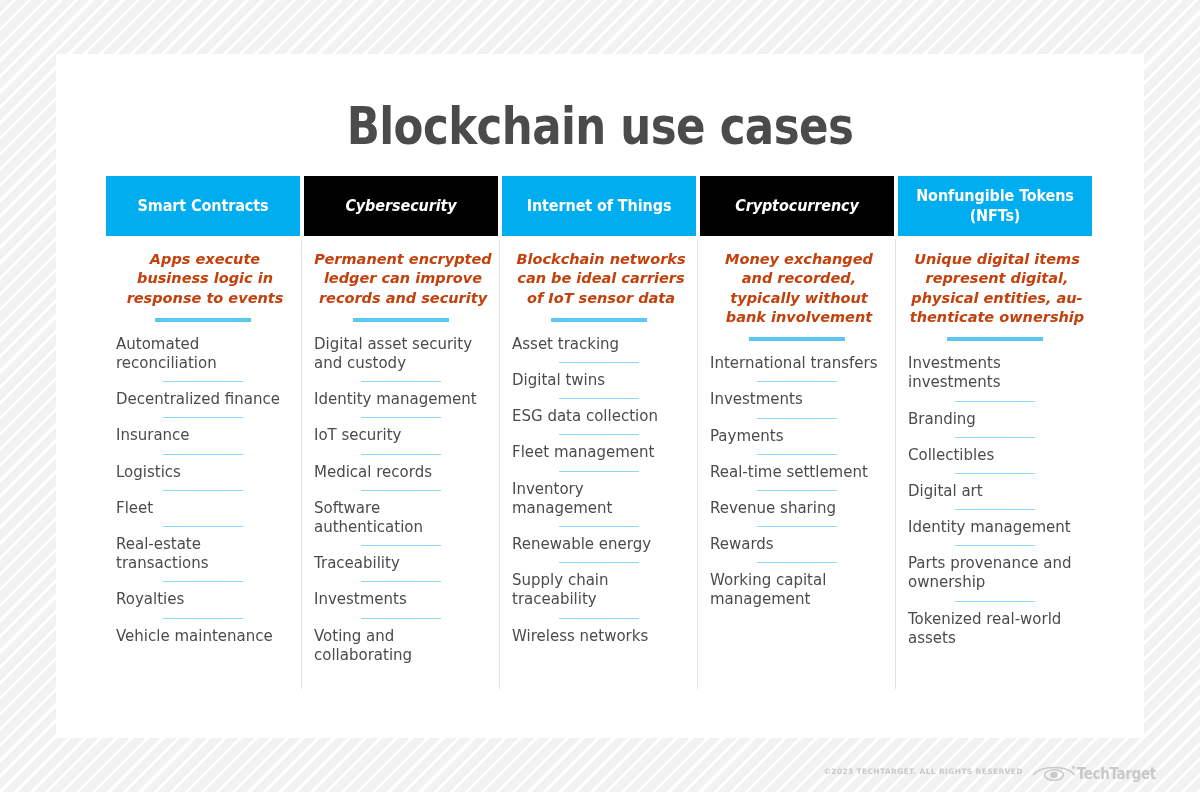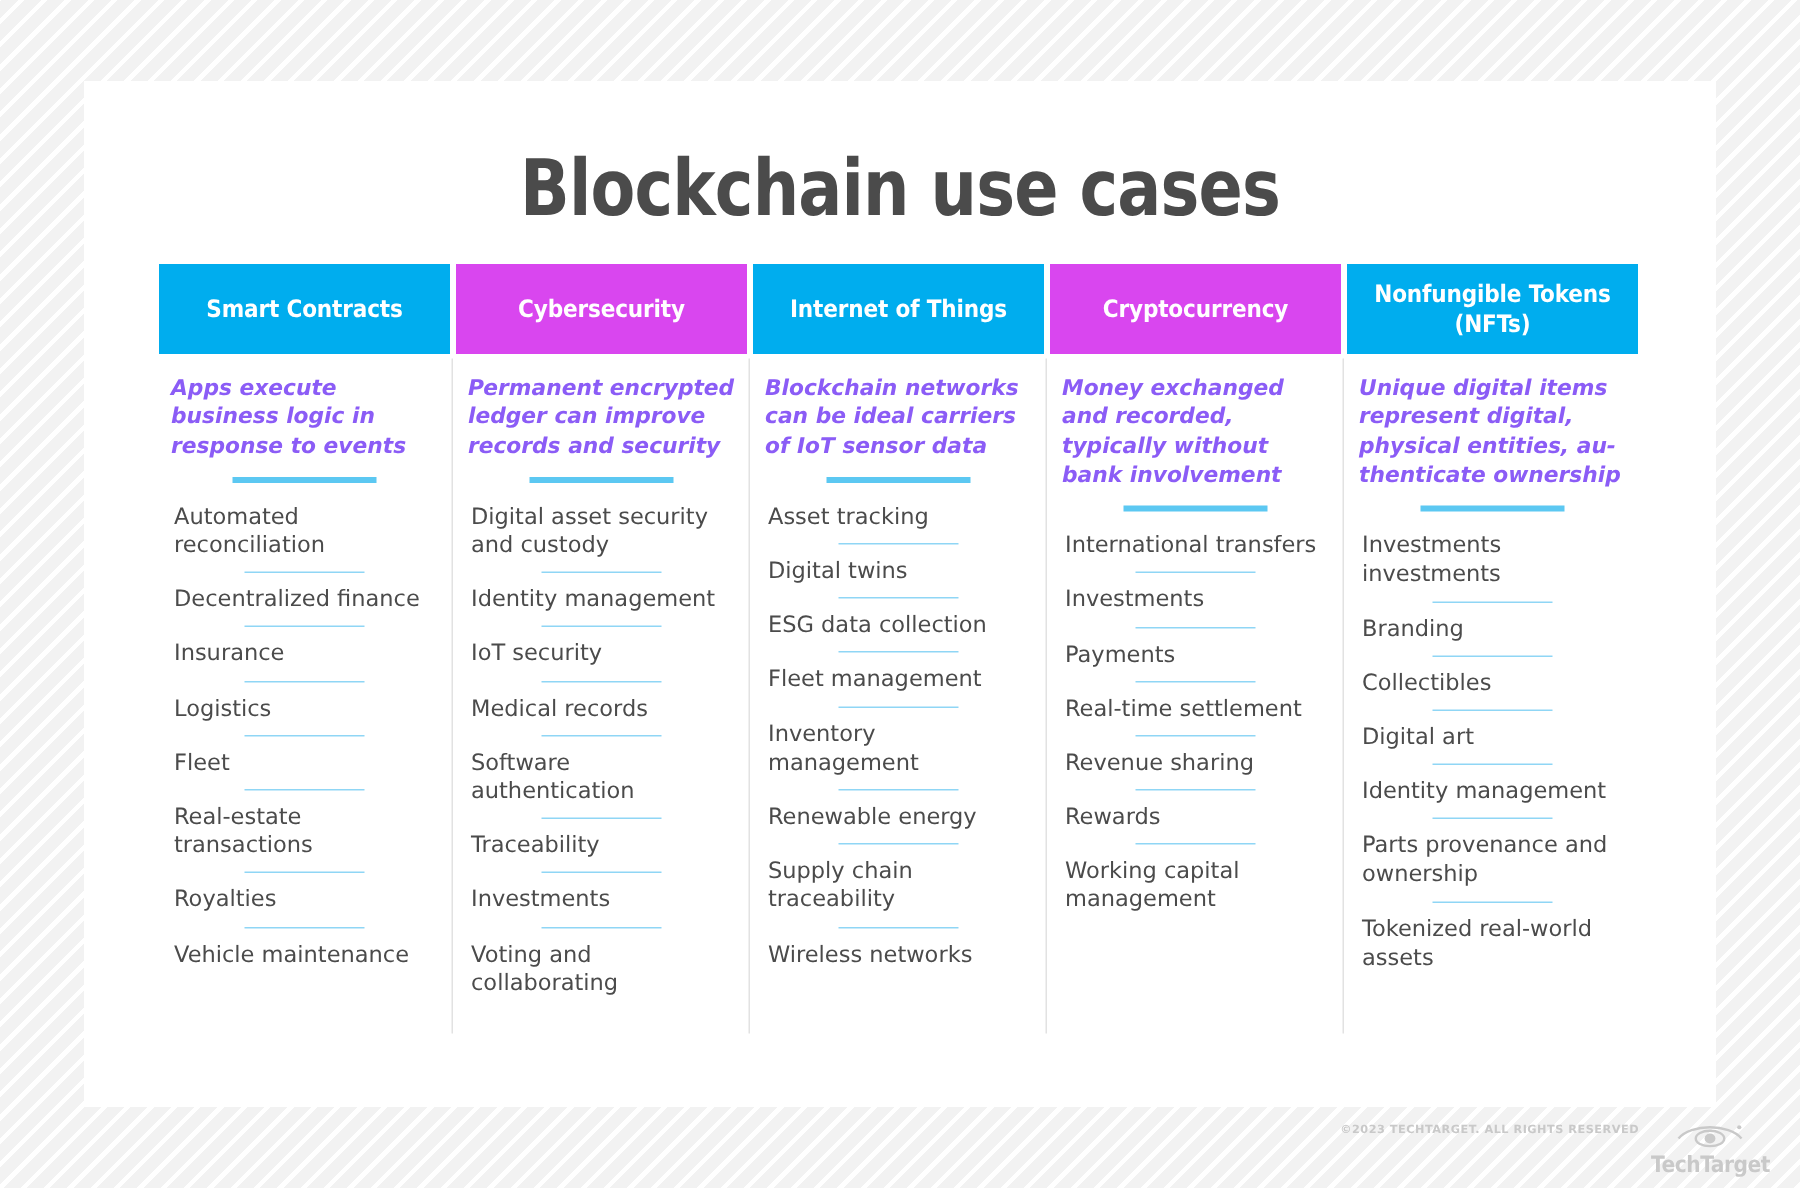--- a/index.html
+++ b/index.html
@@ -86,28 +86,28 @@
     color: #ffffff;
     font-size: 16px;
     font-weight: bold;
     line-height: 1.28;
     padding: 0 8px;
     font-family: "DejaVu Sans Condensed", "Liberation Sans Narrow", "Liberation Sans", sans-serif;
     letter-spacing: -0.1px;
   }
 
   .col-head.shade-dark  { background: #00adee; }
-  .col-head.shade-light { background: #d946ef; }
+  .col-head.shade-light { background: #000000; font-style: italic; }
 
   .col-desc {
-    text-align: left;
+    text-align: center;
     font-size: 14.5px;
     font-style: italic;
     font-weight: bold;
-    color: #8b5cf6;
+    color: #c2410c;
     line-height: 1.33;
     padding: 14px 6px 0 10px;
   }
 
   .desc-rule {
     width: 96px;
     height: 4px;
     background: #5cc8f2;
     margin: 10px auto 0 auto;
   }
@@ -134,39 +134,38 @@
     left: 50%;
     transform: translateX(-50%);
     width: 80px;
     height: 1px;
     background: #8fd6f5;
   }
 
   
   .footer {
     position: absolute;
-    right: 20px;
+    right: 44px;
     bottom: 8px;
     display: flex;
-    align-items: flex-start;
+    align-items: center;
     gap: 8px;
   }
 
   .copyright {
     font-size: 7.5px;
     color: #c9c9c9;
     letter-spacing: 0.35px;
     font-weight: bold;
     padding-bottom: 5px;
     white-space: nowrap;
   }
 
   .tt-logo {
     display: flex;
-    flex-direction: column;
     align-items: center;
     line-height: 1;
   }
 
   .tt-eye { display: block; }
 
   .tt-word {
     font-size: 15px;
     font-weight: bold;
     color: #c9c9c9;

